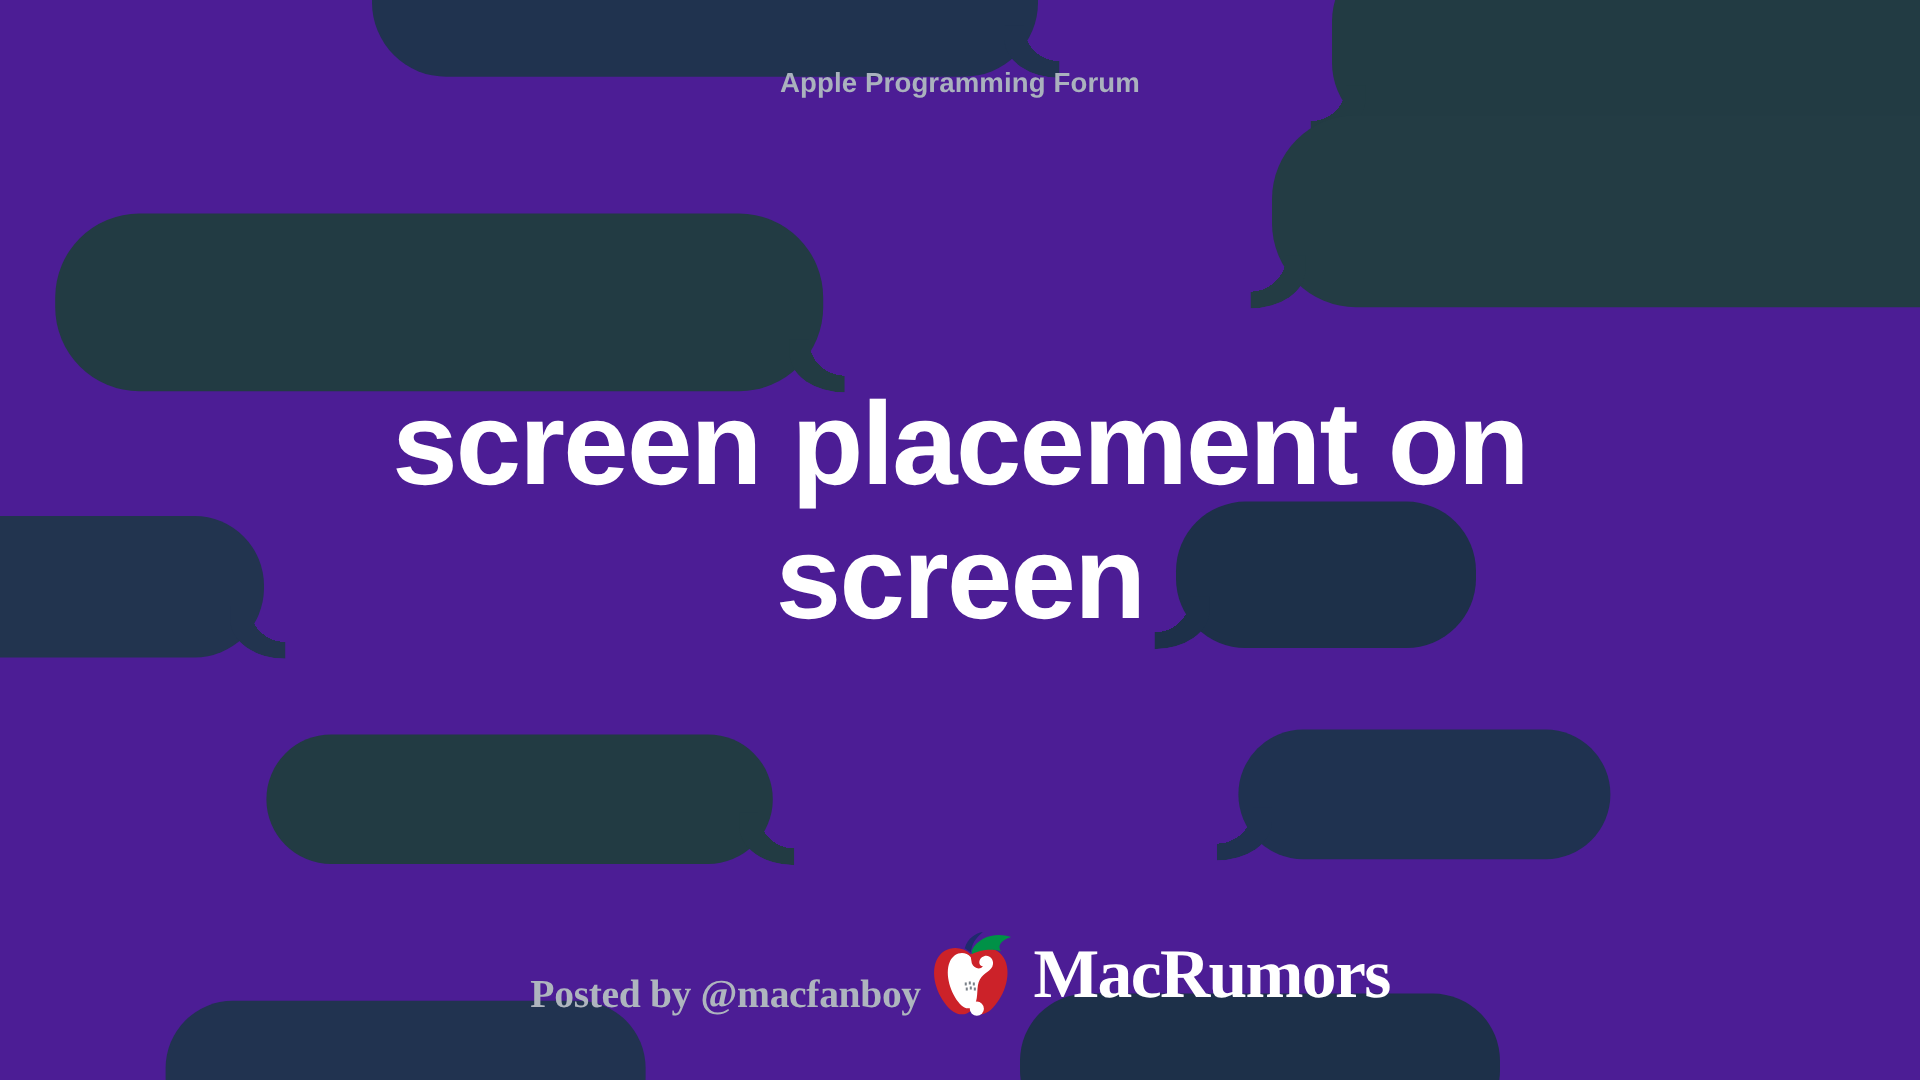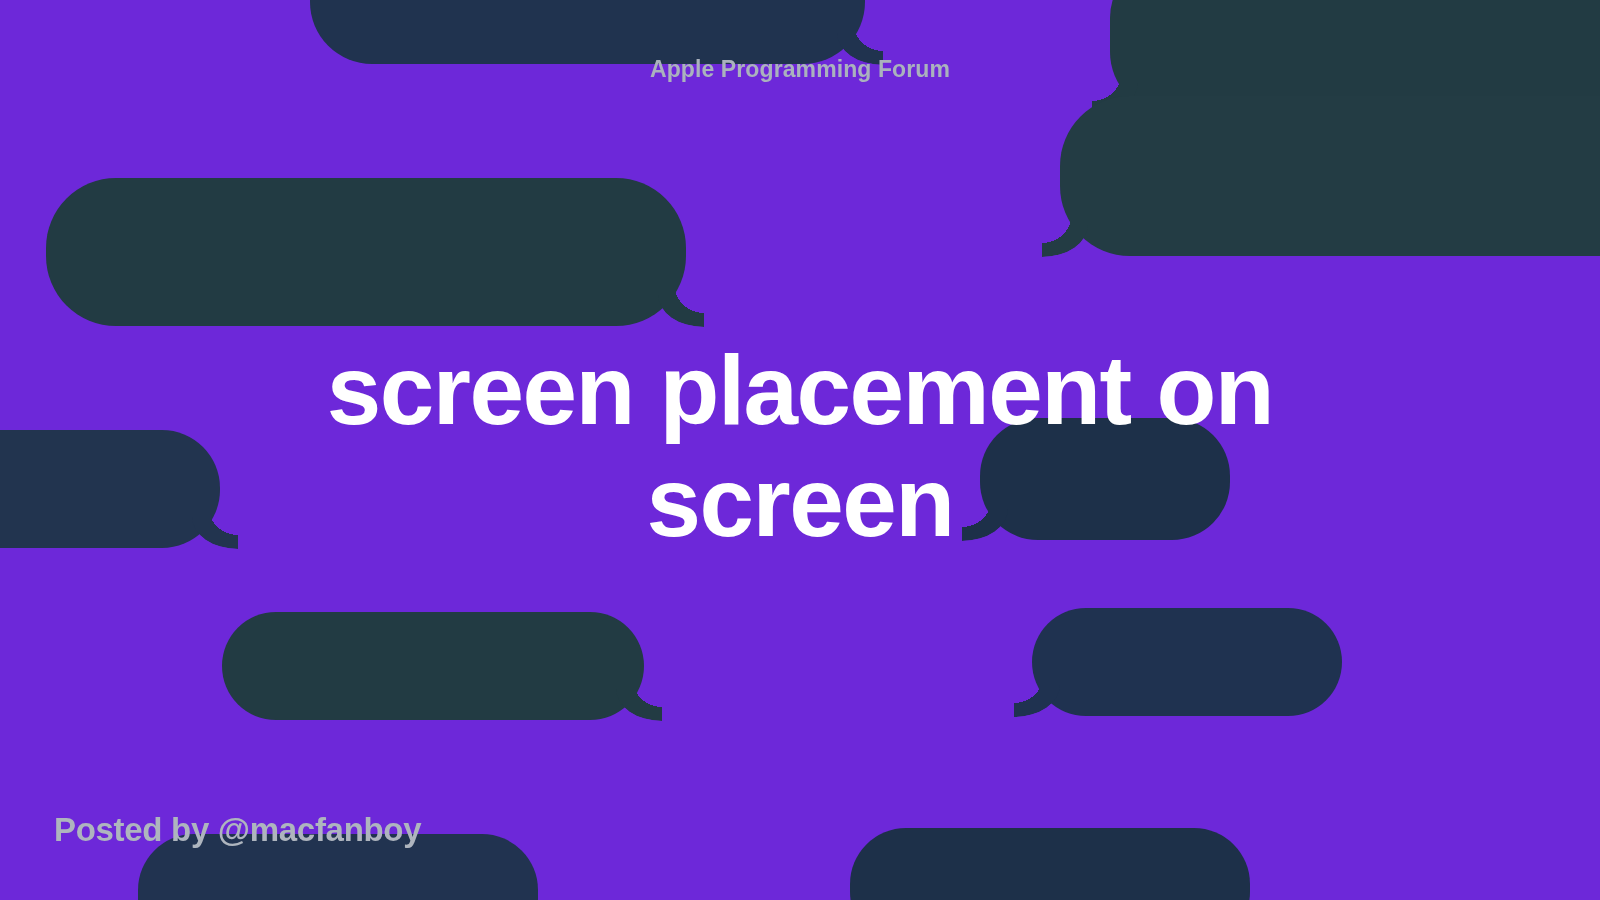--- a/index.html
+++ b/index.html
@@ -91,21 +91,22 @@
     line-height: 1.14;
     text-align: center;
     letter-spacing: -1.5px;
     margin: 0;
     max-width: 1220px;
   }
 
   .footer {
     display: flex;
     align-items: flex-end;
-    justify-content: space-between;
+    justify-content: center;
+    font-family: Liberation Serif, serif;
   }
 
   .posted-by {
     color: #aeb5be;
     font-size: 33px;
     font-weight: bold;
     letter-spacing: -0.3px;
     line-height: 1;
     padding-bottom: 8px;
   }
@@ -125,21 +126,21 @@
     color: #ffffff;
     font-size: 58px;
     font-weight: bold;
     letter-spacing: -1.4px;
     line-height: 1;
   }
 </style>
 </head>
 <body>
 
-<div class="card" style="background: #6d28d9;">
+<div class="card" style="background: #4c1d95;">
 
   <div class="bubbles">
       <div class="bubble tail-right" style="left: 310px; top: -66px; width: 555px; height: 130px; background: rgb(32, 51, 79); border-radius: 62px;"></div>
       <div class="bubble tail-left" style="left: 1110px; top: -44px; width: 560px; height: 158px; background: rgb(34, 59, 67); border-radius: 62px;"></div>
       <div class="bubble tail-right" style="left: 46px; top: 178px; width: 640px; height: 148px; background: rgb(34, 59, 67); border-radius: 70px;"></div>
       <div class="bubble tail-left" style="left: 1060px; top: 96px; width: 700px; height: 160px; background: rgb(35, 60, 68); border-radius: 70px;"></div>
       <div class="bubble tail-right" style="left: -180px; top: 430px; width: 400px; height: 118px; background: rgb(34, 52, 79); border-radius: 58px;"></div>
       <div class="bubble tail-left" style="left: 980px; top: 418px; width: 250px; height: 122px; background: rgb(29, 48, 73); border-radius: 58px;"></div>
       <div class="bubble tail-right" style="left: 222px; top: 612px; width: 422px; height: 108px; background: rgb(34, 59, 67); border-radius: 54px;"></div>
       <div class="bubble tail-left" style="left: 1032px; top: 608px; width: 310px; height: 108px; background: rgb(31, 50, 80); border-radius: 54px;"></div>
@@ -152,16 +153,59 @@
     <div class="forum-name">Apple Programming Forum</div>
 
     <div class="title-wrap">
       <h1 class="title">screen placement on screen</h1>
     </div>
 
     <div class="footer">
 
       <div class="posted-by">Posted by @macfanboy</div>
 
+      <div class="brand">
+        <span class="brand-mark-wrap">
+          <svg class="brand-mark" viewBox="0 0 100 100" aria-hidden="true">
+
+            <path d="M50 30
+                     C 40 20, 22 22, 16 36
+                     C 9 52, 18 74, 30 85
+                     C 37 91, 45 91, 50 86
+                     C 55 91, 63 91, 70 85
+                     C 82 74, 91 52, 84 36
+                     C 78 22, 60 20, 50 30 Z" fill="#cc2229"></path>
+
+            <path d="M50 33
+                     C 44 26, 33 28, 29 38
+                     C 24 50, 30 69, 39 79
+                     C 44 85, 51 85, 54 80
+                     C 58 72, 55 62, 59 55
+                     C 63 48, 71 47, 72 40
+                     C 73 33, 66 29, 61 33
+                     C 57 36, 58 42, 62 42
+                     C 59 46, 53 44, 51 39
+                     Z" fill="#ffffff"></path>
+            <circle cx="56" cy="84" r="7" fill="#ffffff"></circle>
+
+            <g fill="#7a8189">
+              <rect x="44" y="58" width="2" height="3"></rect>
+              <rect x="48" y="57" width="2" height="3"></rect>
+              <rect x="52" y="58" width="2" height="3"></rect>
+              <rect x="45" y="63" width="2" height="3"></rect>
+              <rect x="49" y="62" width="2" height="3"></rect>
+              <rect x="53" y="63" width="2" height="3"></rect>
+            </g>
+
+            <path d="M44 24 C 47 14, 55 9, 62 8 C 56 13, 51 19, 50 28 Z" fill="#1f2a6d"></path>
+
+            <path d="M51 26
+                     C 58 12, 76 8, 90 13
+                     C 80 16, 76 22, 80 27
+                     C 70 24, 58 26, 51 30 Z" fill="#009147"></path>
+          </svg>
+        </span>
+        <span class="brand-name">MacRumors</span>
+      </div>
 
     </div>
   </div>
 </div>
 
 </body></html>

